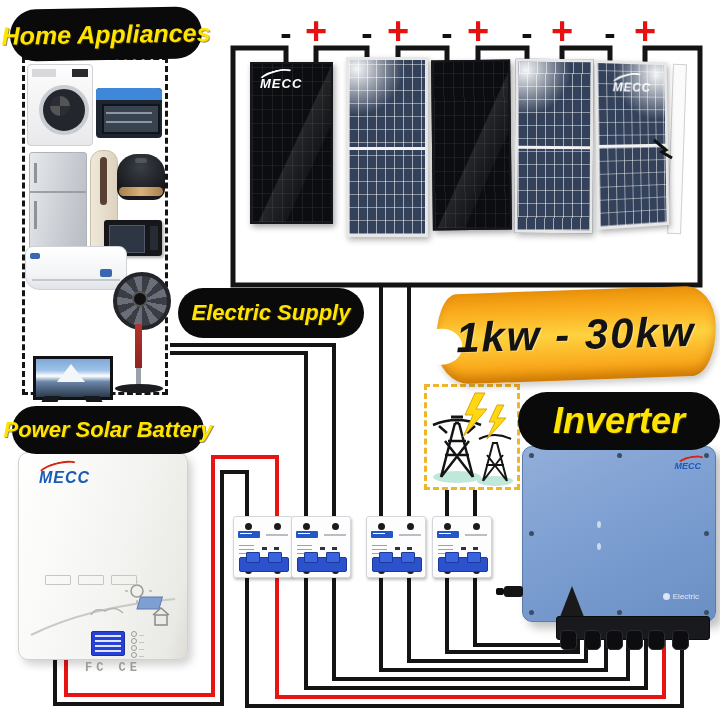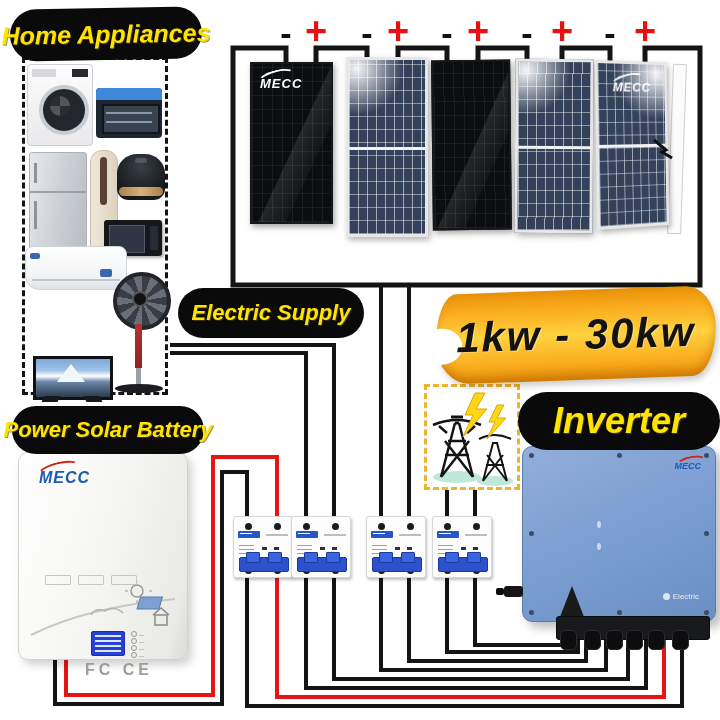--- a/index.html
+++ b/index.html
@@ -71,21 +71,21 @@
   #battery{position:absolute;z-index:3;background:linear-gradient(105deg,#ffffff 0%,#f4f4f2 55%,#e9e9e5 90%,#dddcd7 100%);
      border:1px solid #d2d2cc;border-radius:10px;box-shadow:4px 5px 8px rgba(0,0,0,.18);}
   #battery .chips{position:absolute;left:26px;top:122px;display:flex;gap:7px;}
   #battery .chips span{width:24px;height:8px;border:1px solid #c7c7c2;border-radius:1px;}
   #battery .swoosh{position:absolute;left:8px;top:128px;}
   #battery .lcd{position:absolute;left:72px;top:178px;width:32px;height:23px;background:#2741d6;
      border:1px solid #1d2fa0;border-radius:2px;}
   #battery .lcd i{display:block;height:2px;background:#dfe6ff;margin:3px 3px 0 3px;}
   #battery .leds{position:absolute;left:112px;top:178px;font-size:5px;color:#8a8a86;line-height:6px;}
   #battery .leds b{display:inline-block;width:4px;height:4px;border:1px solid #9a9a96;border-radius:50%;margin-right:2px;}
-  #battery .certs{position:absolute;left:66px;top:208px;color:#9c9c98;font-weight:bold;font-size:16px;letter-spacing:4px;}
+  #battery .certs{position:absolute;left:66px;top:208px;color:#9c9c98;font-weight:bold;font-size:12px;letter-spacing:4px;font-family:Liberation Mono, monospace;}
   
   #towersbox{border:3px dashed #f0b429;background:#fff;z-index:3;}
   
   #inverter{position:absolute;z-index:3;background:linear-gradient(155deg,#93aed9 0%,#7d9fd2 45%,#6a8fc4 100%);
      border-radius:10px;border:1px solid #5b7cab;box-shadow:6px 6px 10px rgba(0,0,0,.25);}
   #inverter .iscrew{position:absolute;width:5px;height:5px;border-radius:50%;background:#3a4c66;}
   #inverter .dot{position:absolute;width:4px;height:7px;border-radius:50%;background:#dfe8f4;opacity:.8;}
   #invbar{position:absolute;z-index:4;background:#181a1e;border-radius:3px;border:1px solid #0b0c0e;}
   .gland{position:absolute;z-index:4;width:15px;height:18px;background:#0d0d0f;border:1px solid #2c2c30;border-radius:5px;}
   #antenna{position:absolute;z-index:4;width:19px;height:11px;background:#151515;border-radius:3px;}

